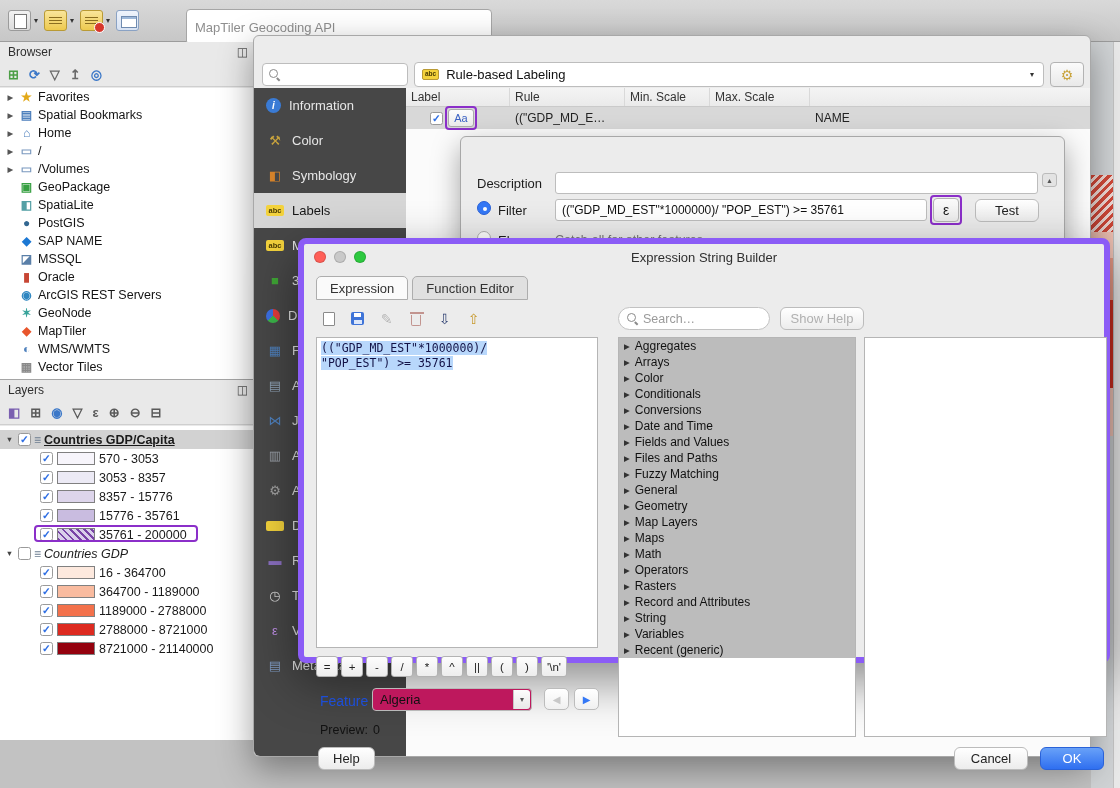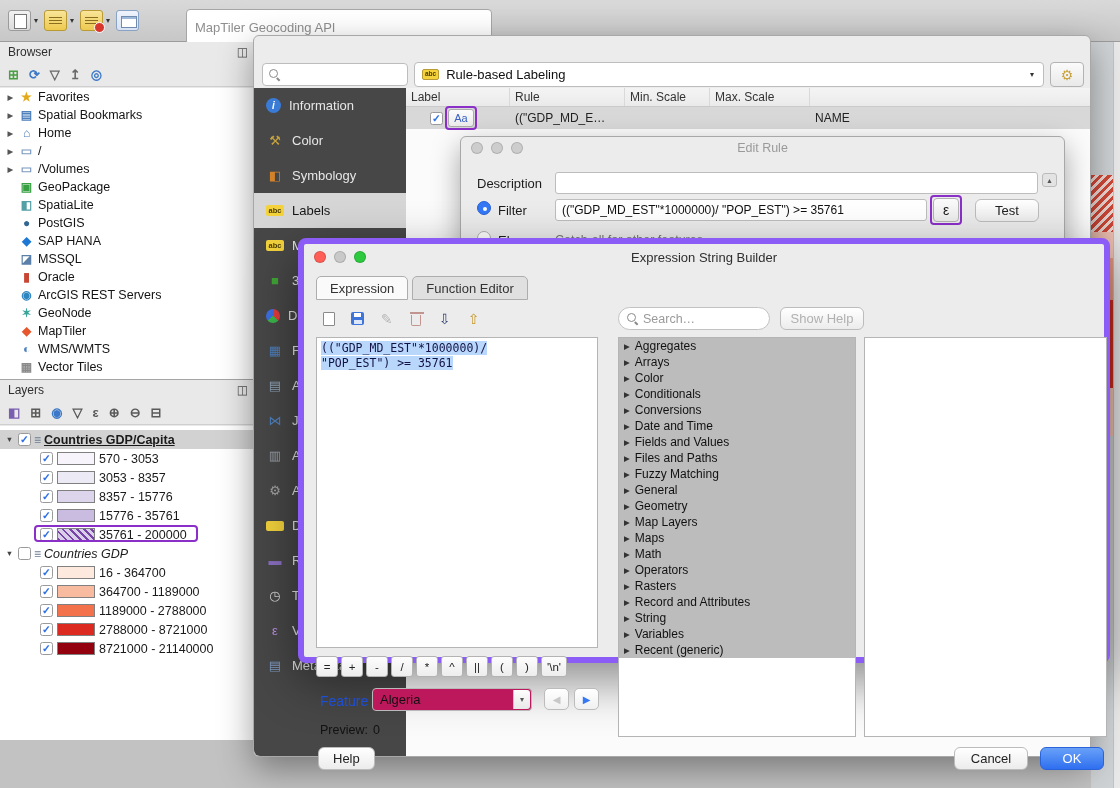--- a/index.html
+++ b/index.html
@@ -230,21 +230,21 @@
 
         <div class="br-row">
           <span class="br-exp"></span>
           <span class="br-ico" style="color: rgb(51, 103, 145);">●</span>
           <span>PostGIS</span>
         </div>
 
         <div class="br-row">
           <span class="br-exp"></span>
           <span class="br-ico" style="color: rgb(28, 120, 212);">◆</span>
-          <span>SAP HANA</span>
+          <span>SAP NAME</span>
         </div>
 
         <div class="br-row">
           <span class="br-exp"></span>
           <span class="br-ico" style="color: rgb(90, 127, 168);">◪</span>
           <span>MSSQL</span>
         </div>
 
         <div class="br-row">
           <span class="br-exp"></span>
@@ -547,28 +547,20 @@
         </div>
         <div class="cell">(("GDP_MD_E…</div>
         <div class="cell"></div>
         <div class="cell"></div>
         <div class="cell">NAME</div>
       </div>
     </div>
   </div>
 
   <div class="er">
-    <div class="titlebar">
-      <span class="tl-group">
-        <span class="tl"></span>
-        <span class="tl"></span>
-        <span class="tl"></span>
-      </span>
-      <span>Edit Rule</span>
-    </div>
     <span class="er-label" style="left:16px;top:39px">Description</span>
     <div class="inp" style="left:94px;top:35px;width:483px;height:22px">
       <span></span>
     </div>
     <div class="er-scroll">▲</div>
     <span class="radio on" style="left:16px;top:64px"></span>
     <span class="er-label" style="left:37px;top:66px">Filter</span>
     <div class="inp" style="left:94px;top:62px;width:372px;height:22px;font-size:12px">
       <span>(("GDP_MD_EST"*1000000)/ "POP_EST") &gt;= 35761</span>
     </div>

